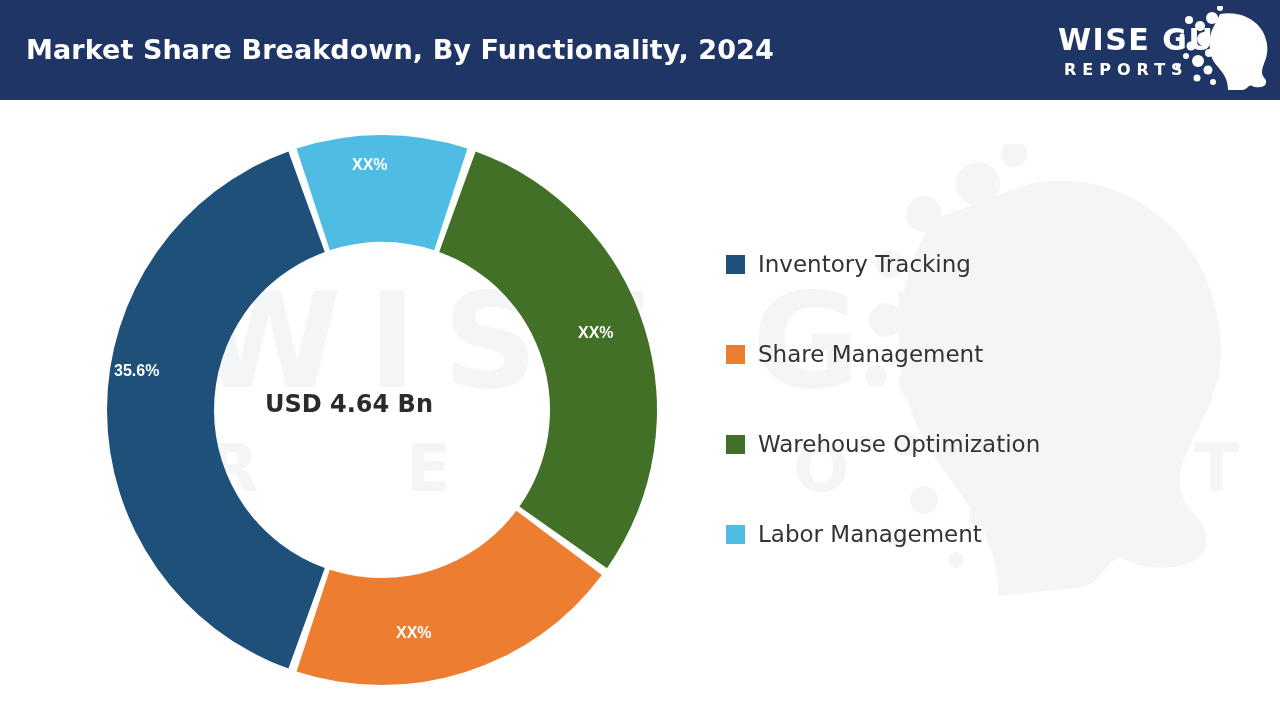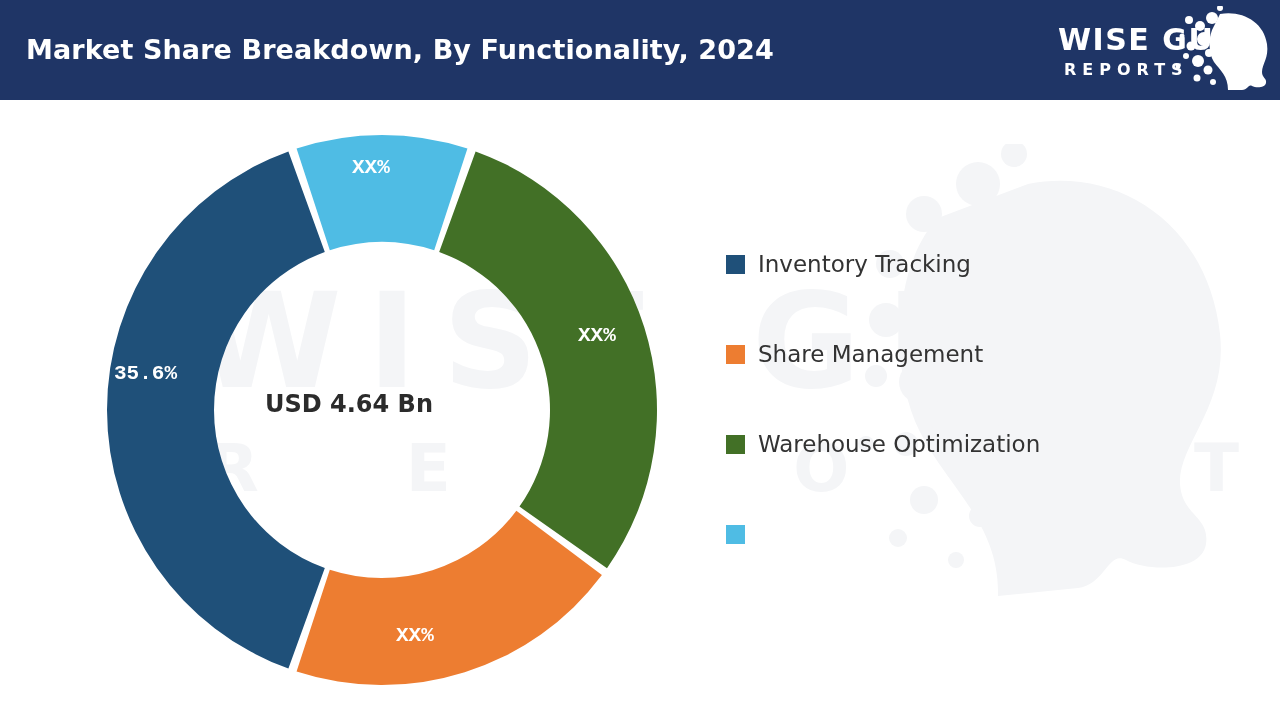--- a/index.html
+++ b/index.html
@@ -74,23 +74,23 @@
   
   .chart-area{
     position:absolute;left:0;top:100px;
     width:700px;height:620px;
   }
   .donut-svg{position:absolute;left:0;top:0;}
 
   .slice-label{
     position:absolute;
     color:#ffffff;
-    font-size:21px;
-    font-weight:bold;
-    font-family:Liberation Mono, monospace;
+    font-size:16px;
+    font-weight:bold;
+    font-family:Liberation Sans, sans-serif;
     white-space:nowrap;
   }
   .center-label{
     position:absolute;
     color:#2b2b2b;
     font-size:24px;
     font-weight:bold;
     font-family:"DejaVu Sans", sans-serif;
     white-space:nowrap;
   }
@@ -224,17 +224,18 @@
       <span class="legend-label">Share Management</span>
     </div>
 
     <div class="legend-item">
       <span class="legend-swatch" style="background: rgb(66, 112, 38);"></span>
       <span class="legend-label">Warehouse Optimization</span>
     </div>
 
     <div class="legend-item">
       <span class="legend-swatch" style="background: rgb(79, 188, 228);"></span>
+      <span class="legend-label">Labor Management</span>
     </div>
 
   </div>
 
 </div>
 
 </body></html>

